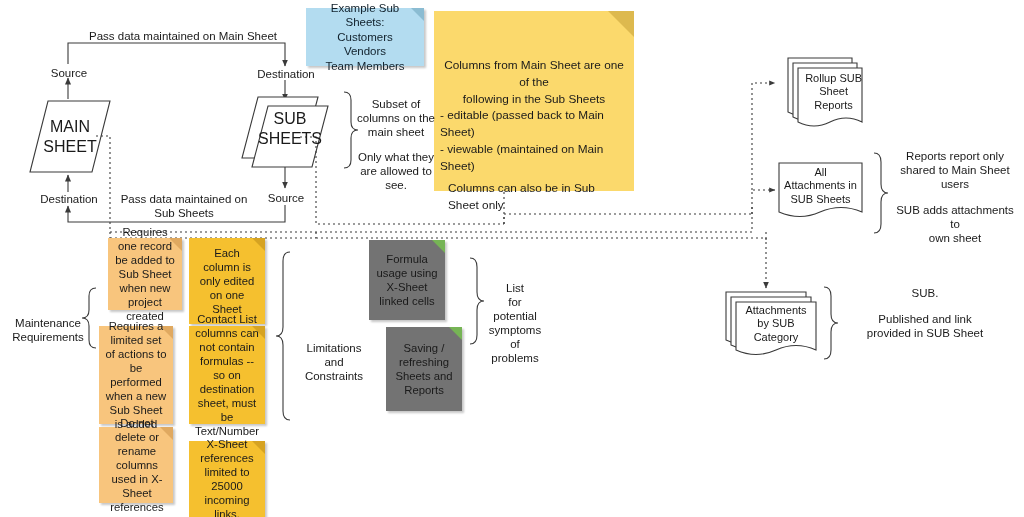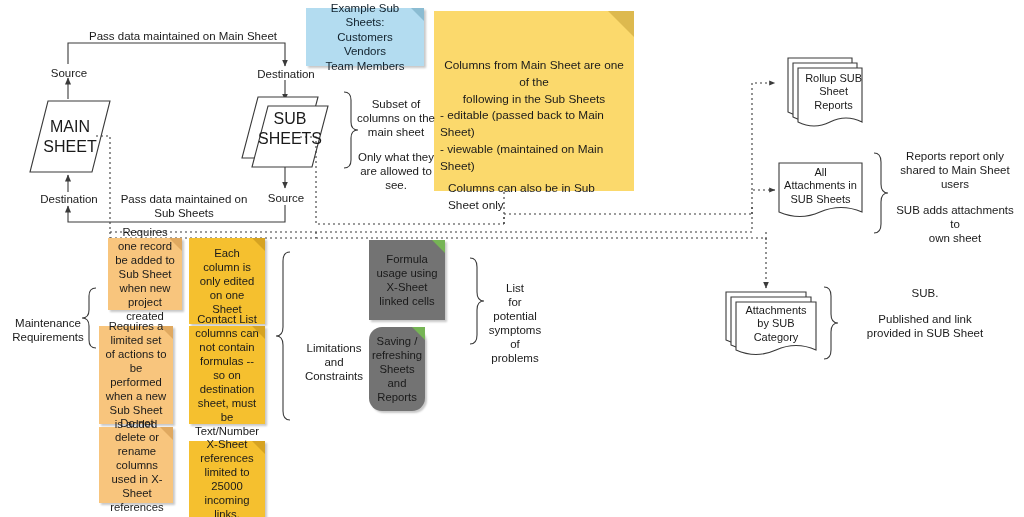--- a/index.html
+++ b/index.html
@@ -290,18 +290,18 @@
   <div class="note note-orange-d shadow" style="left:189px;top:441px;width:76px;height:76px;">
     <span class="fold"></span>
     <span class="txt">X-Sheet references limited to 25000 incoming links.</span>
   </div>
 
   <div class="note note-green shadow" style="left:369px;top:240px;width:76px;height:80px;">
     <span class="fold"></span>
     <span class="txt">Formula usage using X-Sheet linked cells</span>
   </div>
 
-  <div class="note note-green shadow" style="left:369px;top:327px;width:56px;height:84px;border-radius:13px;">
+  <div class="note note-green shadow" style="left:386px;top:327px;width:76px;height:84px;">
     <span class="fold"></span>
     <span class="txt">Saving / refreshing Sheets and Reports</span>
   </div>
 
 </div>
 
 </body></html>

